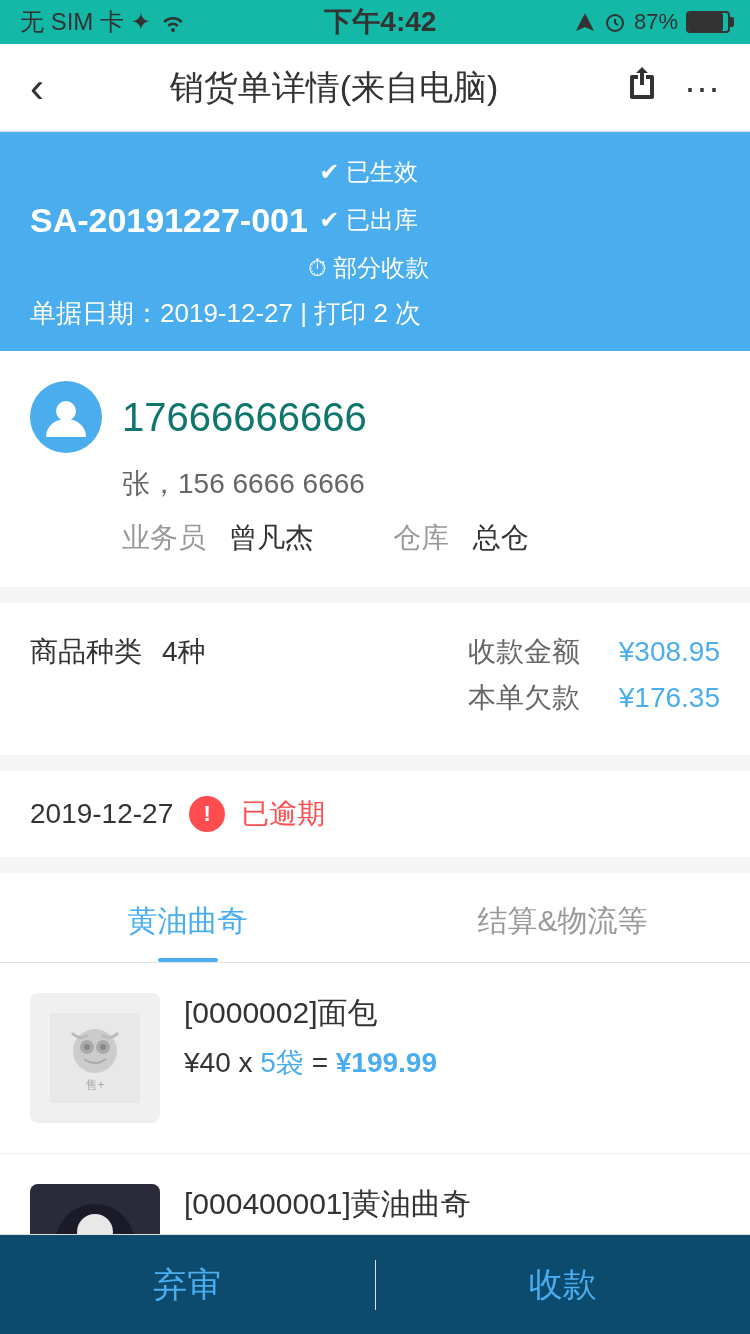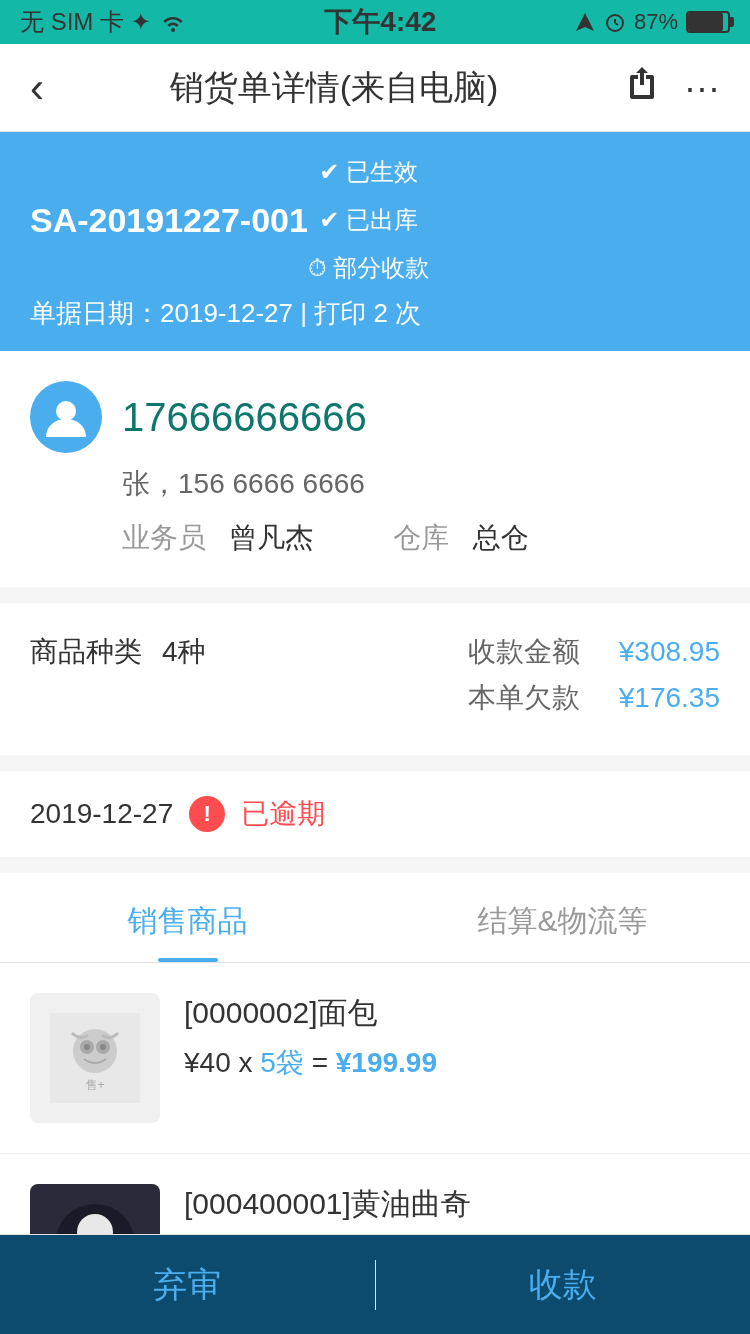--- a/index.html
+++ b/index.html
@@ -349,21 +349,21 @@
 <div class="due-section">
   <span>2019-12-27</span>
   <div class="overdue-badge">!</div>
   <span class="overdue-text">已逾期</span>
 </div>
 
 <div class="divider"></div>
 
 <div class="tabs">
   <div class="tab active">
-    <span>销售商品</span>
+    <span>黄油曲奇</span>
   </div>
   <div class="tab">
     <span>结算&amp;物流等</span>
   </div>
 </div>
 
 <div class="product-list">
 
   <div class="product-item">
     <div class="product-img">

